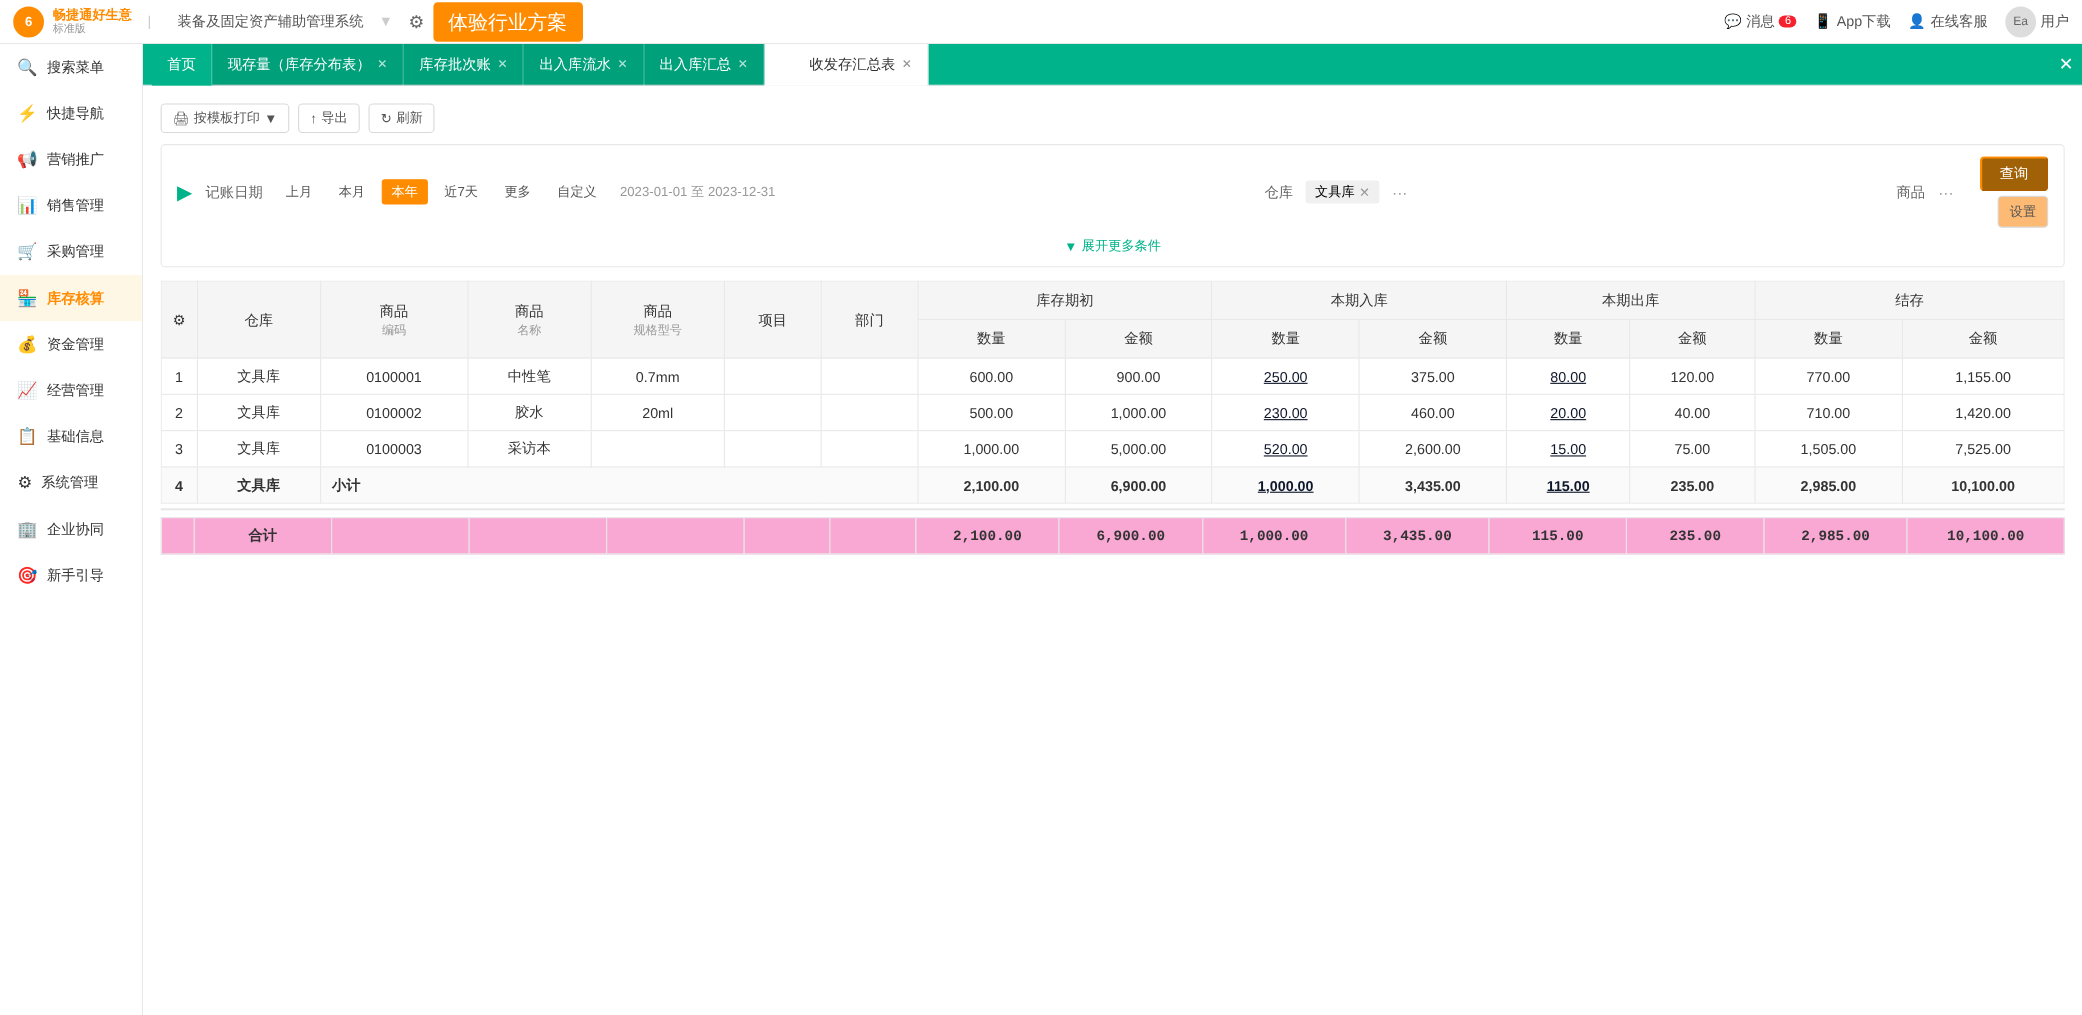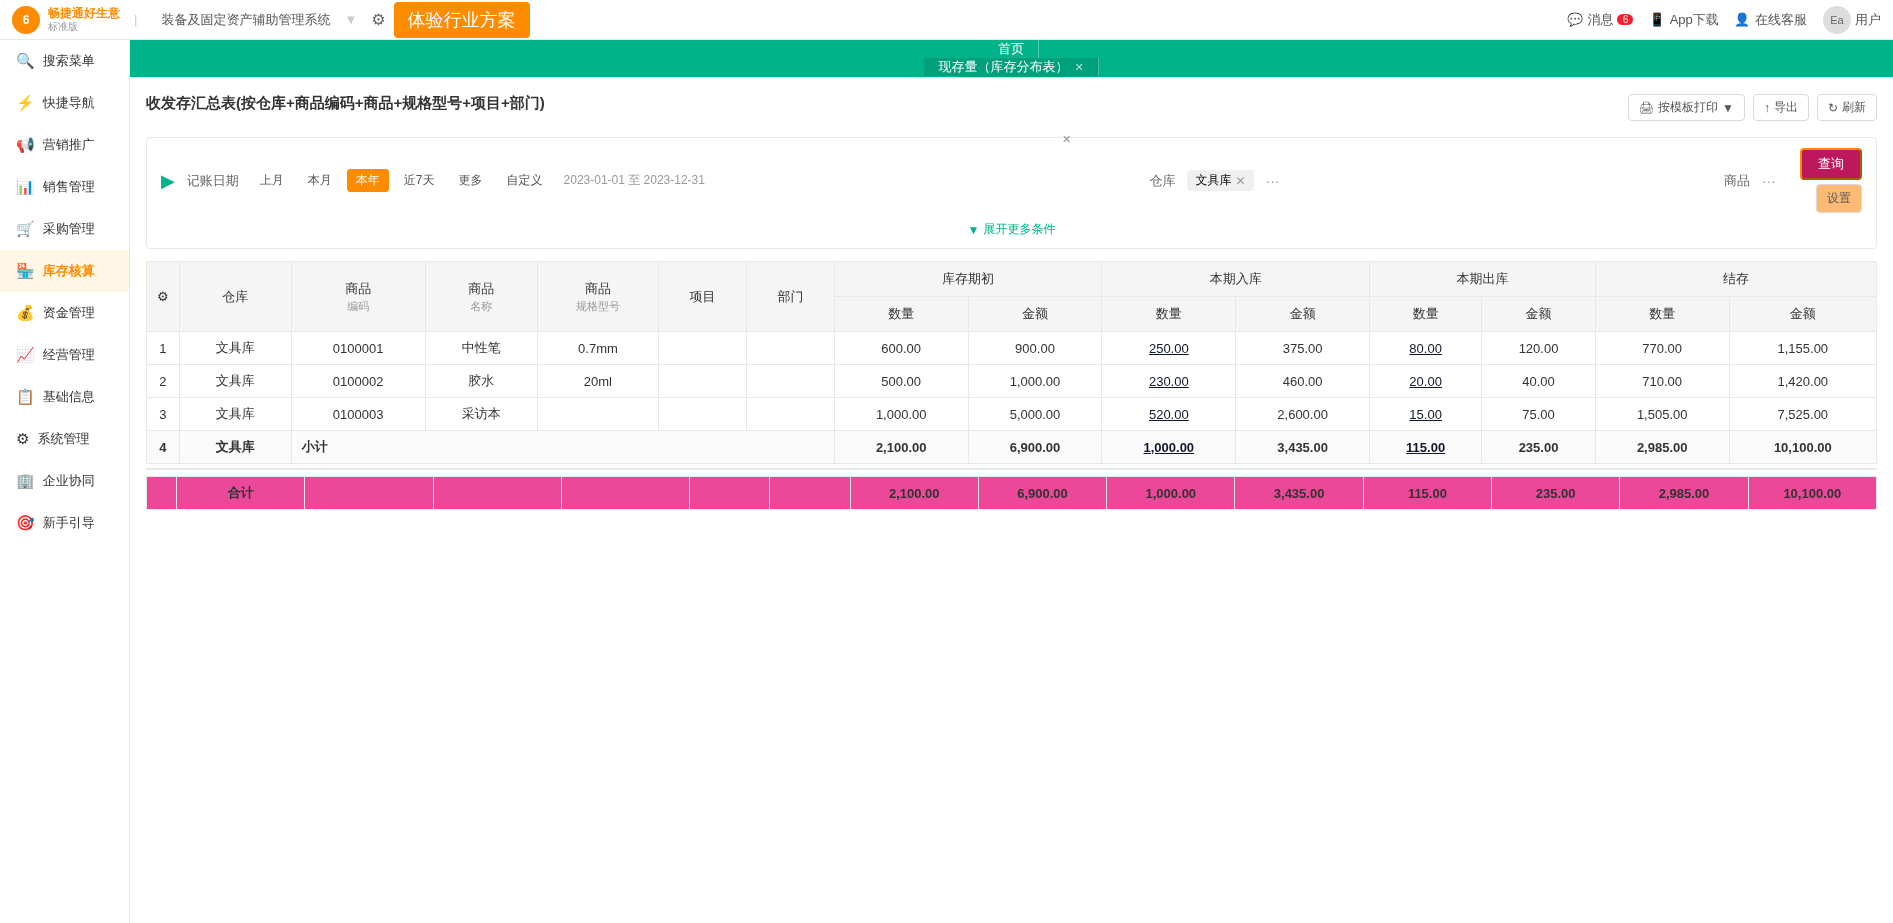--- a/index.html
+++ b/index.html
@@ -24,21 +24,21 @@
     
     .sidebar { width: 130px; background: #fff; border-right: 1px solid #e8e8e8; display: flex; flex-direction: column; overflow-y: auto; }
     .sidebar-item { display: flex; align-items: center; gap: 8px; padding: 12px 16px; cursor: pointer; color: #333; font-size: 13px; }
     .sidebar-item.active { background: #fff7e6; color: #ff8c00; font-weight: bold; }
     .sidebar-item-icon { font-size: 15px; }
 
     
     .content-area { flex: 1; display: flex; flex-direction: column; overflow: hidden; }
 
     
-    .tab-bar { display: flex; align-items: center; background: #fff; border-bottom: 1px solid #e8e8e8; padding: 0 8px; height: 38px; flex-direction: column; }
+    .tab-bar { display: flex; align-items: center; background: #fff; border-bottom: 1px solid #e8e8e8; padding: 0 8px; height: 38px; }
     .tab { display: flex; align-items: center; gap: 6px; padding: 0 14px; height: 38px; cursor: pointer; font-size: 13px; color: #555; border-right: 1px solid #e8e8e8; white-space: nowrap; }
     .tab-close { font-size: 11px; opacity: 0.7; }
     .tab-bar-close { margin-left: auto; cursor: pointer; color: #999; font-size: 16px; }
 
     
     .page-content { flex: 1; overflow-y: auto; padding: 16px; background: #fff; }
     .page-title { font-size: 15px; font-weight: bold; color: #333; margin-bottom: 14px; }
 
     
     .filter-area { background: #fff; border: 1px solid #e8e8e8; border-radius: 4px; padding: 10px 14px; margin-bottom: 12px; }
@@ -47,29 +47,29 @@
     .filter-label { color: #666; font-size: 13px; }
     .date-options { display: flex; align-items: center; gap: 6px; }
     .date-btn { padding: 2px 8px; border-radius: 3px; cursor: pointer; font-size: 12px; color: #555; border: 1px solid transparent; }
     .date-btn.active { background: #ff8c00; color: white; border-color: #ff8c00; }
     .date-range { font-size: 12px; color: #999; }
     .warehouse-tag { display: flex; align-items: center; gap: 4px; background: #f0f0f0; border-radius: 3px; padding: 2px 8px; font-size: 12px; }
     .warehouse-tag-close { cursor: pointer; color: #999; }
     .filter-more { color: #999; font-size: 14px; cursor: pointer; }
     .expand-row { display: flex; justify-content: center; margin-top: 8px; }
     .expand-btn { color: #00b38a; font-size: 12px; cursor: pointer; display: flex; align-items: center; gap: 4px; }
-    .query-btn { background: #be185d; color: white; border-color: #ff8c00; border-radius: 4px; padding: 5px 16px; cursor: pointer; font-size: 13px; }
+    .query-btn { background: #a16207; color: white; border-color: #ff8c00; border-radius: 4px; padding: 5px 16px; cursor: pointer; font-size: 13px; }
     .settings-small-btn { border: 1px solid #d9d9d9; border-radius: 4px; padding: 5px 10px; cursor: pointer; font-size: 12px; color: #555; background: #fdba74; }
 
     
     .data-table { width: 100%; border-collapse: collapse; font-size: 13px; }
     .data-table th { background: #f5f5f5; border: 1px solid #e8e8e8; padding: 8px 10px; text-align: center; color: #333; font-weight: 500; white-space: nowrap; }
     .data-table td { border: 1px solid #e8e8e8; padding: 7px 10px; text-align: center; color: #333; white-space: nowrap; }
     .data-table .subtotal-row td { font-weight: bold; background: #fafafa; }
-    .data-table .total-row td { font-weight: bold; background: #ec4899; }
+    .data-table .total-row td { font-weight: bold; background: #f9a8d4; font-family: Liberation Mono, monospace; }
     .th-gear { width: 30px; }
     .underline-link { text-decoration: underline; cursor: pointer; color: #0f172a; }
     .col-number { text-align: right; }
 
     
     .bottom-total { position: sticky; bottom: 0; background: #fff; border-top: 2px solid #e8e8e8; padding: 6px 0; }
 
     
     .header-with-actions { display: flex; align-items: flex-start; justify-content: space-between; margin-bottom: 10px; }
     .header-actions { display: flex; align-items: center; gap: 8px; }
@@ -194,21 +194,20 @@
         <div class="tab" style="background:#fff;color:#333;border-color:#e8e8e8;padding-left:41px;">
           <span>收发存汇总表</span>
           <span class="tab-close" style="color:#666;">✕</span>
         </div>
         <div class="tab-bar-close" style="color:white;margin-left:auto;">✕</div>
       </div>
 
       <div class="page-content">
 
         <div class="header-with-actions">
-          <h2 class="page-title">收发存汇总表(按仓库+商品编码+商品+规格型号+项目+部门)</h2>
           <div class="header-actions">
             <button class="print-btn">
               <span>🖨</span>
               <span>按模板打印</span>
               <span>▼</span>
             </button>
             <button class="export-btn">
               <span>↑</span>
               <span>导出</span>
             </button>

